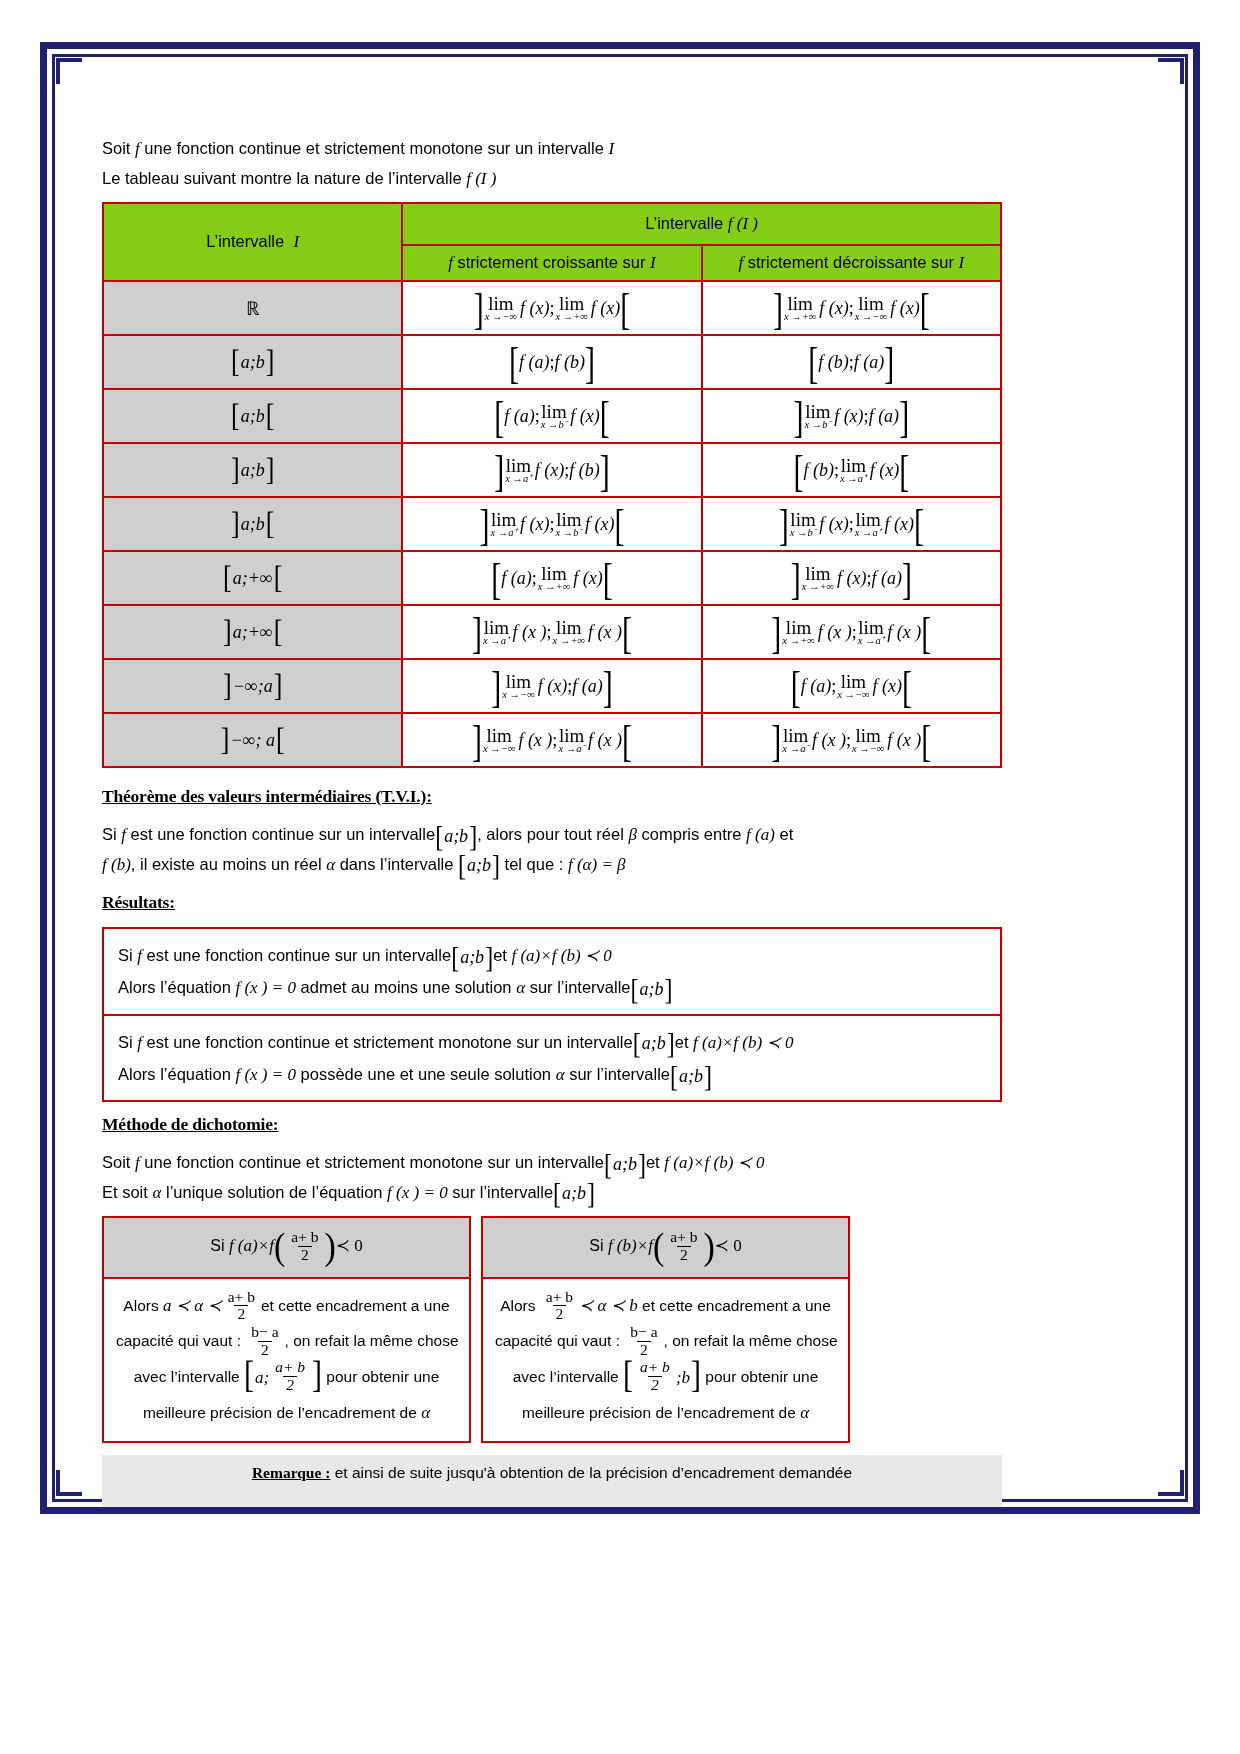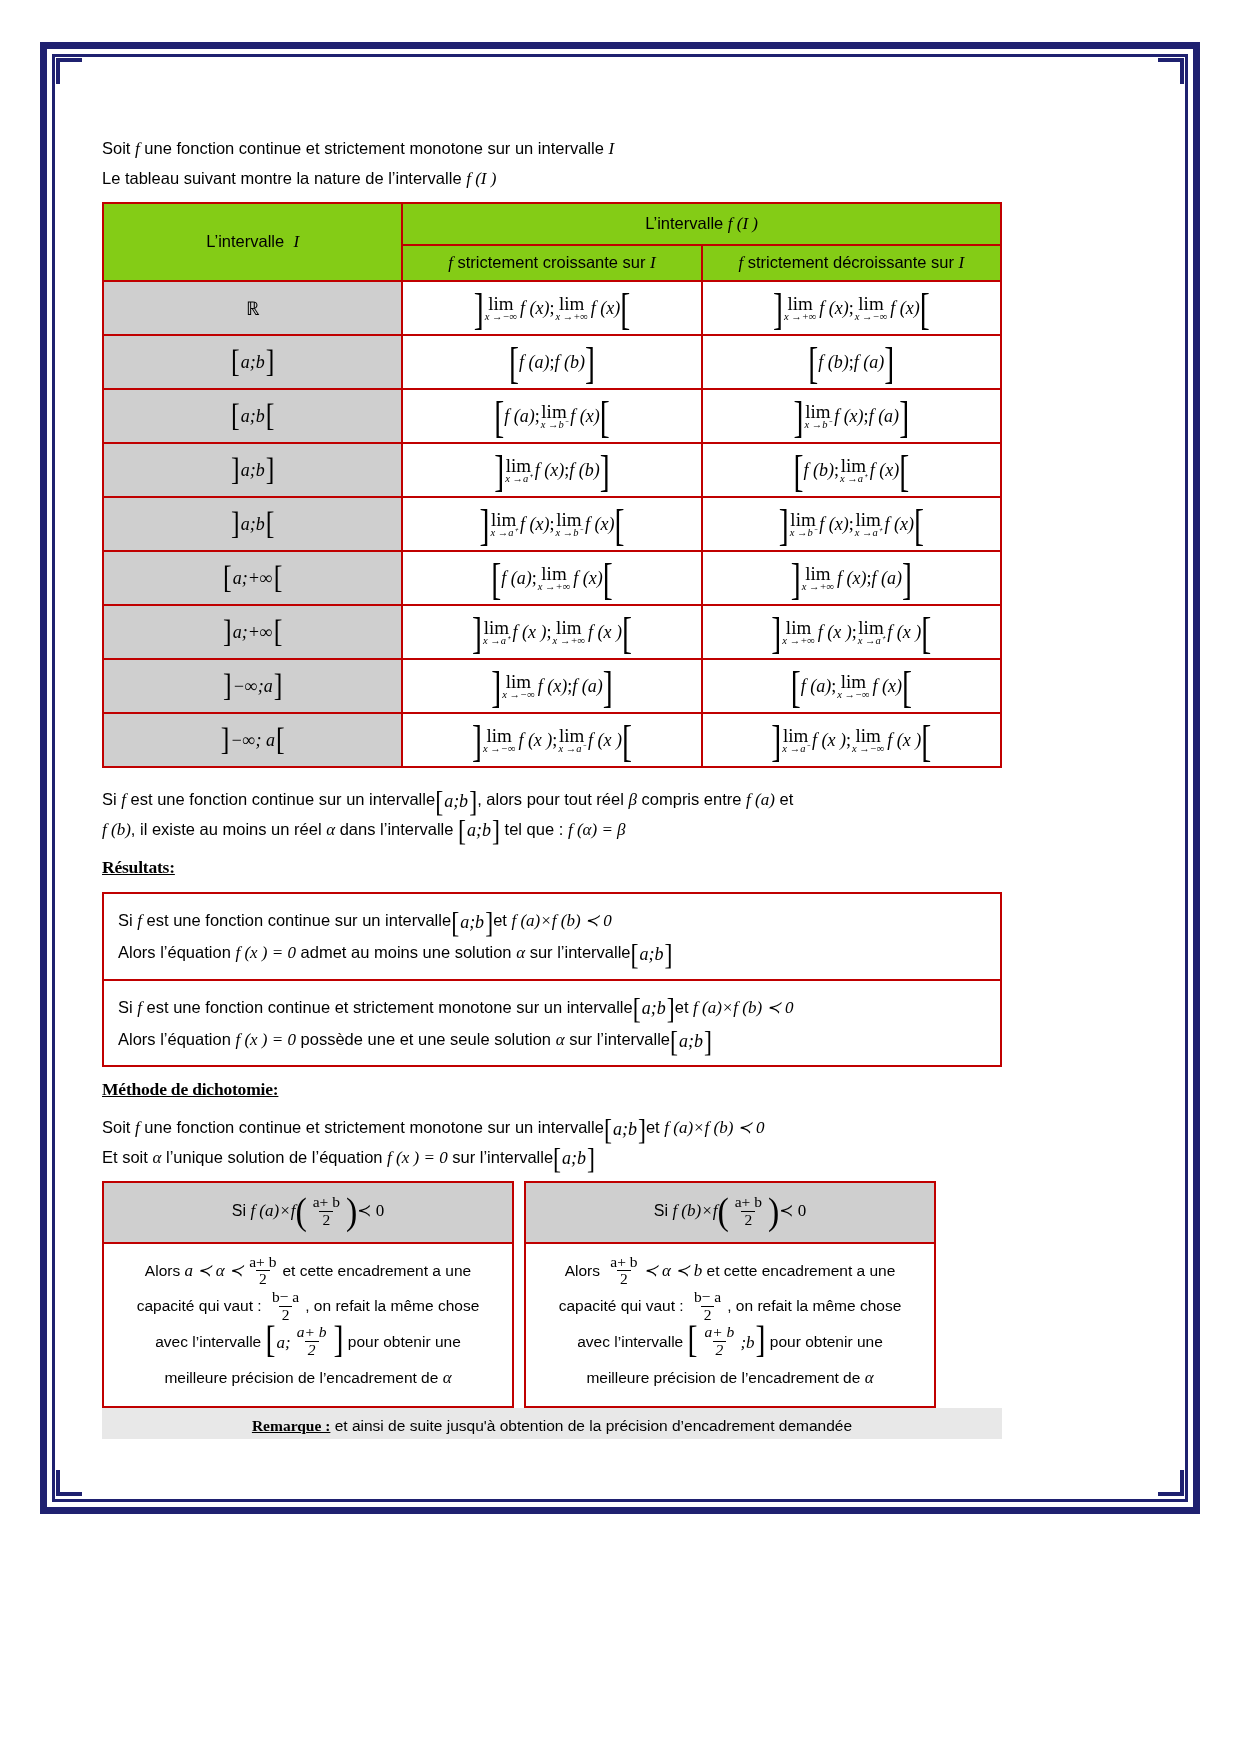--- a/index.html
+++ b/index.html
@@ -174,21 +174,21 @@
   }
 
   
   .dicho-wrap {
     display: flex;
     gap: 10px;
     margin-top: 10px;
     width: 900px;
   }
   .dicho-col {
-    width: 412px;
+    width: 369px;
     border: 2.5px solid #c00000;
     box-sizing: border-box;
   }
   .dicho-head {
     background: #cfcfcf;
     border-bottom: 2.5px solid #c00000;
     text-align: center;
     padding: 12px 4px 12px 4px;
     font-size: 16px;
   }
@@ -223,24 +223,25 @@
     font-size: 34px;
     display: inline-block;
     transform: scaleY(1.1);
     line-height: 0.72;
     vertical-align: middle;
     font-weight: 300;
   }
 
   
   .remarque {
+    margin-top: 12px;
     width: 900px;
     background: #e8e8e8;
     text-align: center;
-    padding: 9px 0 4px 0;
+    padding: 9px 0 25px 0;
     font-size: 15.5px;
   }
   .remarque .rk {
     font-family: "Liberation Serif", serif;
     font-weight: bold;
     text-decoration: underline;
   }
   .gap-sm { height: 12px; }
   .gap-md { height: 18px; }
 </style>
@@ -606,20 +607,21 @@
                 <span class="fx">f (x )</span>
               </span>
               <span class="bigbr">[</span>
             </span></td>
         </tr>
       </tbody>
   </table>
 
   <div class="gap-md"></div>
 
+  <div class="heading">Théorème des valeurs intermédiaires (T.V.I.):</div>
 
   <div class="para">
     <span>Si</span>
     <span class="mi">f</span>
     <span>est une fonction continue sur un intervalle</span><span class="intv">
         <span class="br">[</span>
         <span class="body">a;b</span>
         <span class="br">]</span>
       </span><span>, alors pour tout réel</span>
     <span class="mi">β</span>

